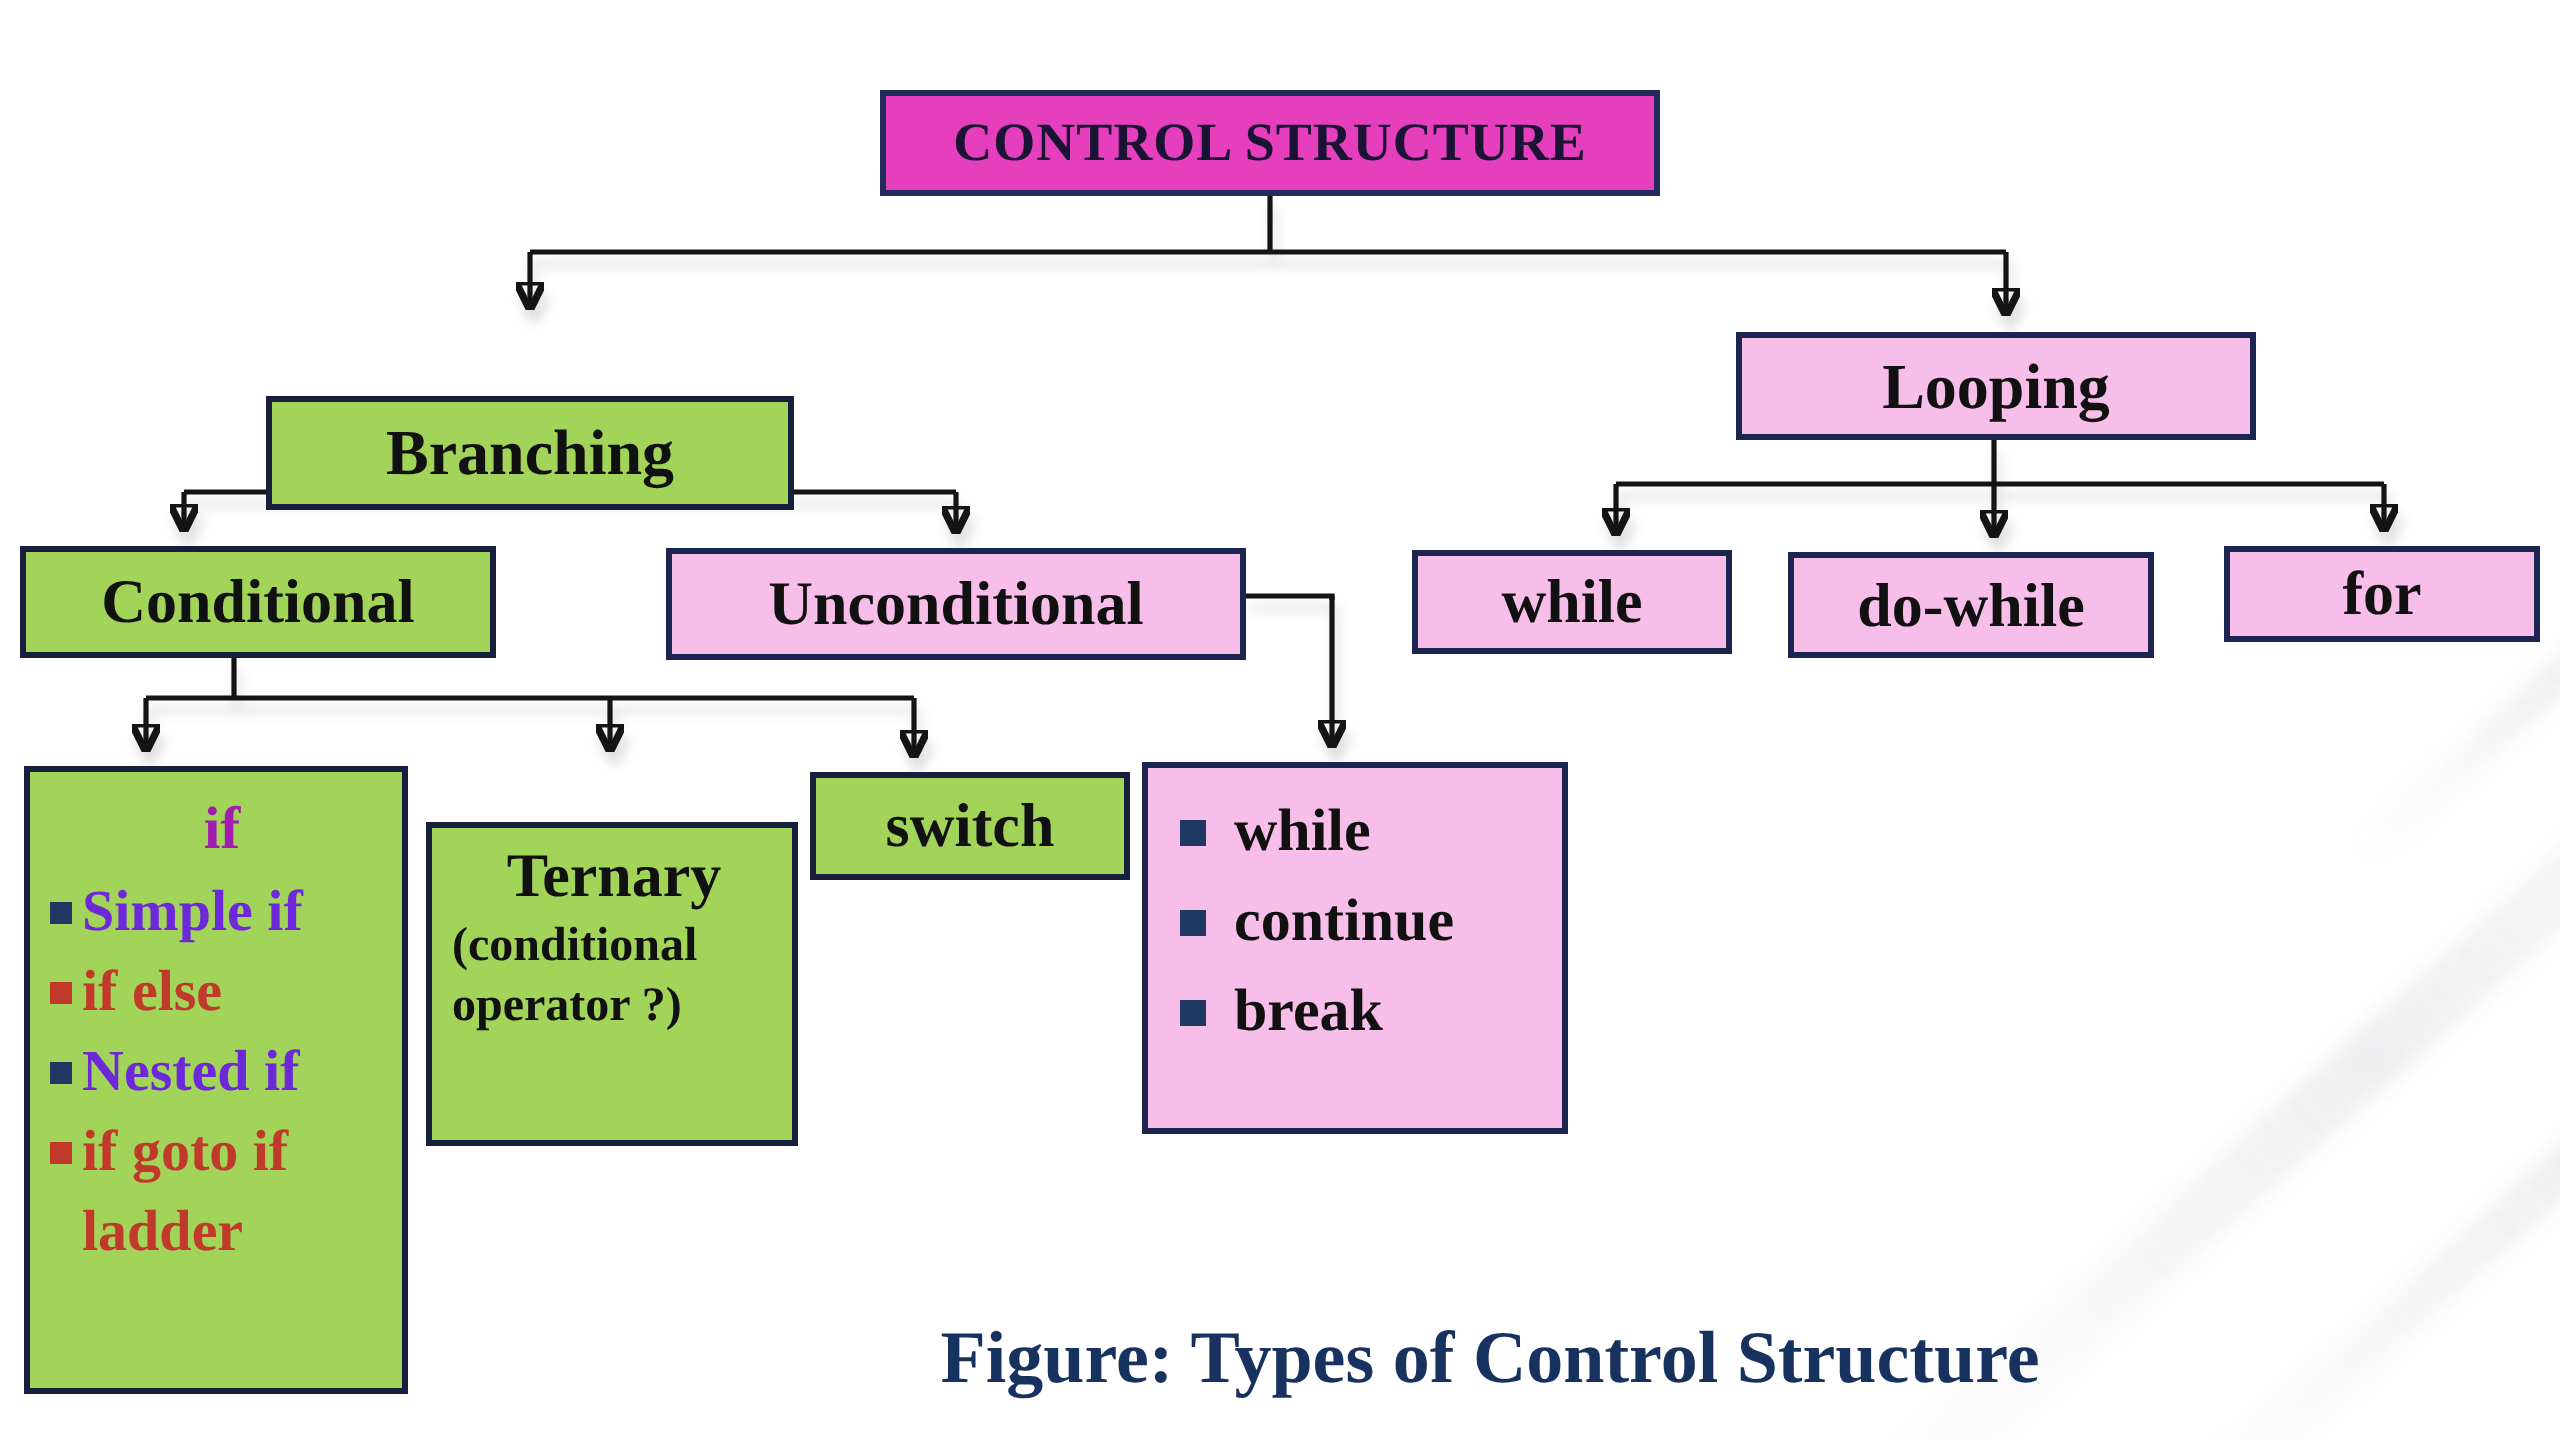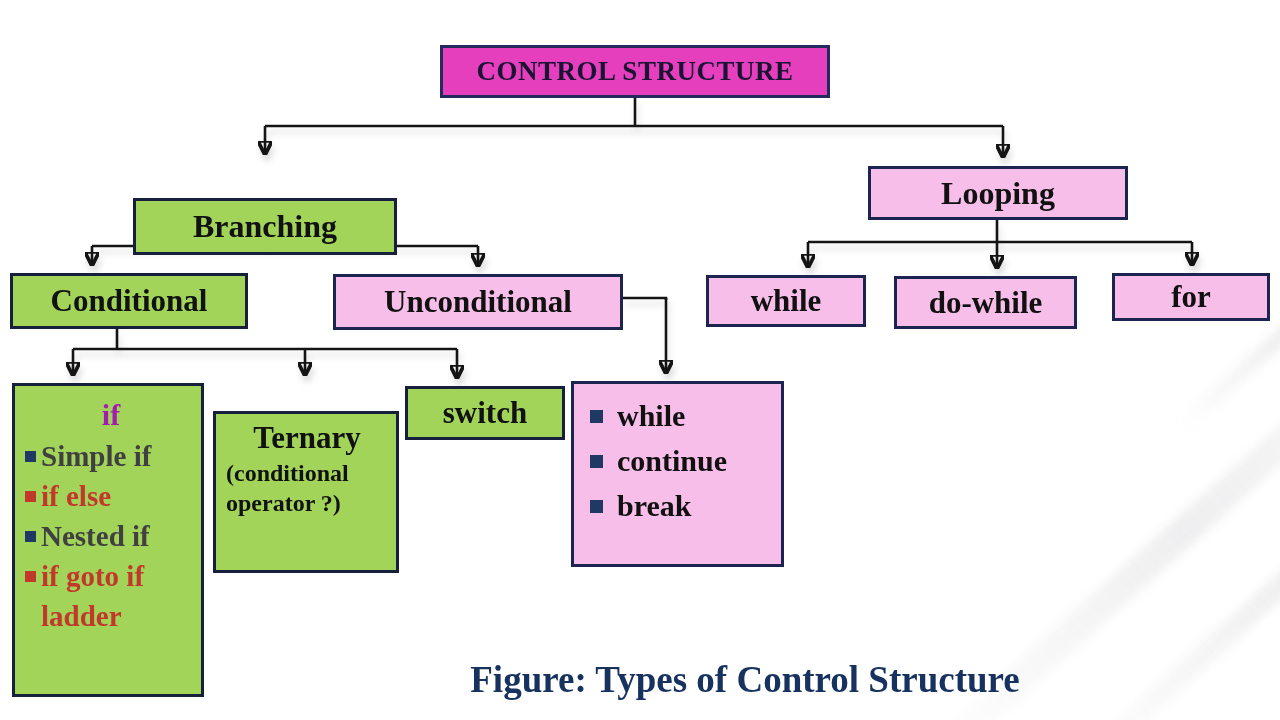--- a/index.html
+++ b/index.html
@@ -27,21 +27,21 @@
 
   .root-label{font-size:27px;color:#1b1334;letter-spacing:0.5px;}
   .lvl2{font-size:32px;}
   .lvl3{font-size:31px;}
 
   
   .if-box{flex-direction:column;align-items:stretch;justify-content:flex-start;padding:12px 4px 0 10px;}
   .if-title{text-align:center;font-size:30px;color:#a21caf;margin-bottom:4px;}
   .li{display:flex;align-items:flex-start;font-size:29px;line-height:1.38;}
   .li .sq{flex:0 0 auto;width:11px;height:11px;margin:15px 5px 0 0;}
-  .c-navy{color:#404040;font-family:Liberation Serif, serif;}  .c-red{color:#c0392b;}
+  .c-navy{color:#6d28d9;font-family:Liberation Serif, serif;}  .c-red{color:#c0392b;}
   .b-navy{background:#1f3864;} .b-red{background:#c0392b;}
 
   
   .ternary{flex-direction:column;align-items:stretch;justify-content:flex-start;padding:6px 8px 0 10px;margin-top:28px;}
   .ternary-title{text-align:center;font-size:31px;}
   .ternary-sub{font-size:24px;line-height:1.25;margin-top:2px;}
 
   
   .jump{flex-direction:column;align-items:stretch;justify-content:flex-start;padding:14px 4px 0 16px;}
   .jump .li{font-size:30px;margin-bottom:9px;line-height:1.2;}

